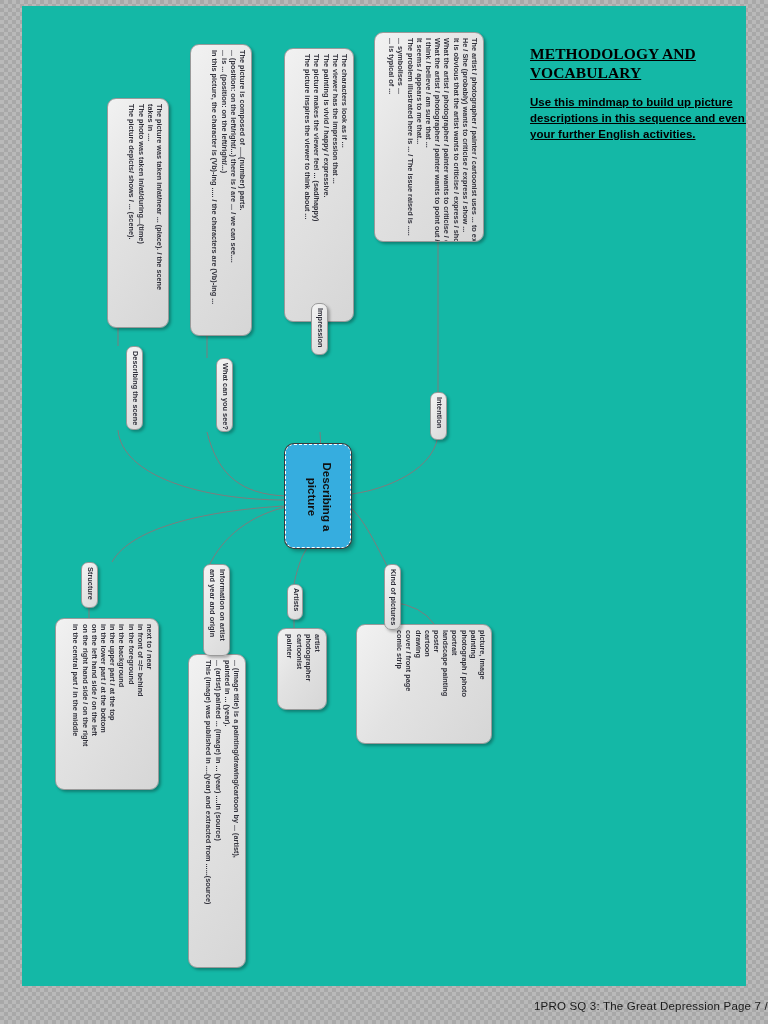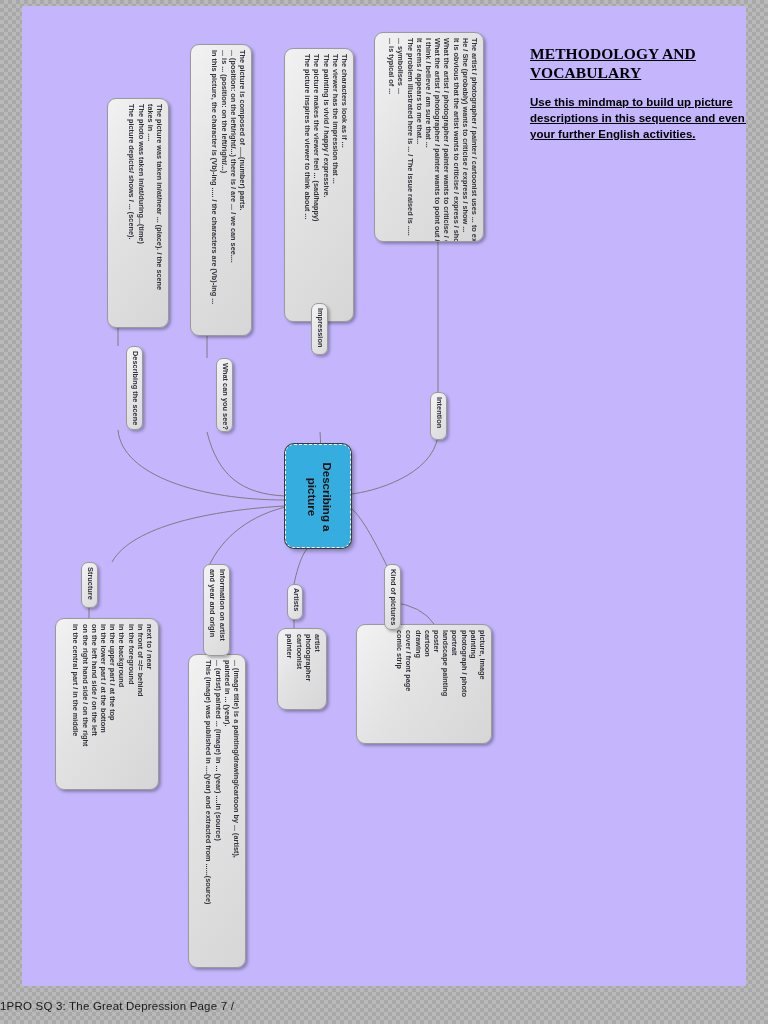--- a/index.html
+++ b/index.html
@@ -12,28 +12,28 @@
   body {
     background:
       repeating-conic-gradient(#b9b9b9 0% 25%, #a8a8a8 0% 50%) 0 0 / 8px 8px,
       #aeaeae;
     position: relative;
   }
   #page {
     position: absolute;
     left: 22px; top: 6px;
     width: 724px; height: 980px;
-    background: #c4b5fd;
+    background: #14b8a6;
     overflow: hidden;
   }
   #footer-band {
     position: absolute;
     left: 0; bottom: 0;
     width: 768px; height: 36px;
-    display: flex; align-items: center; justify-content: flex-start;
+    display: flex; align-items: center; justify-content: flex-end;
   }
   #footer-text {
     font-size: 11.5px;
     color: #1a1a1a;
     letter-spacing: .2px;
     white-space: nowrap;
   }
 
   
   #headings { position: absolute; left: 508px; top: 38px; width: 248px; }

